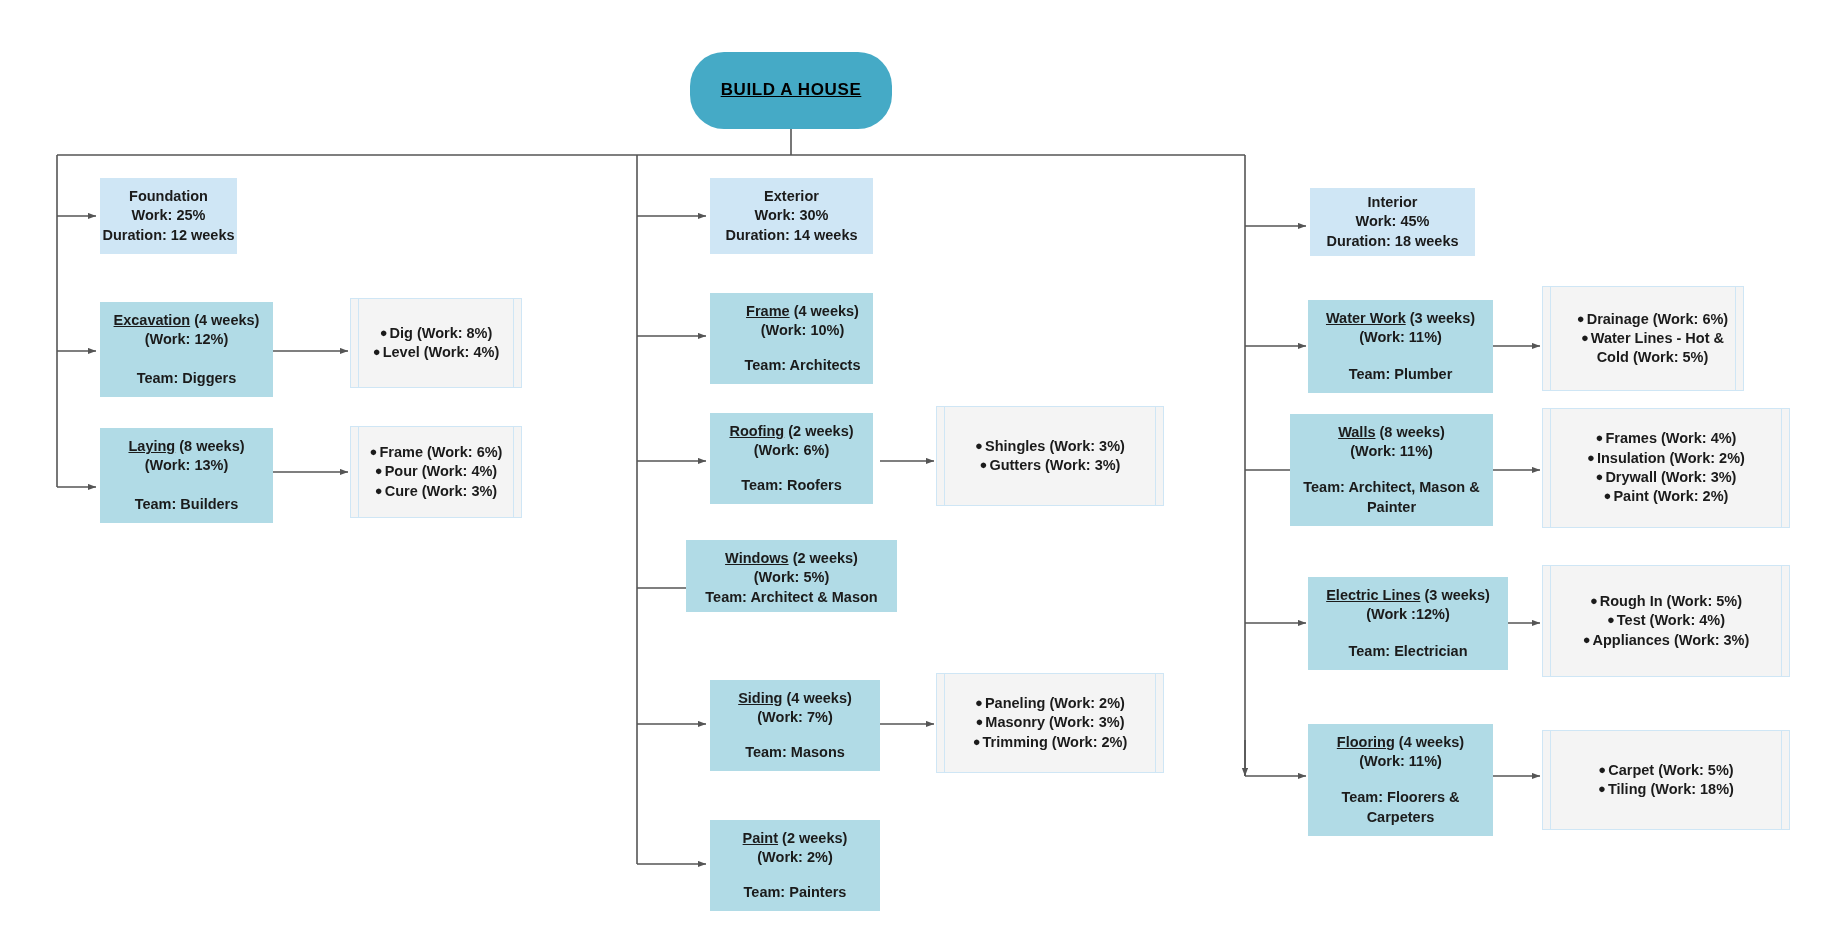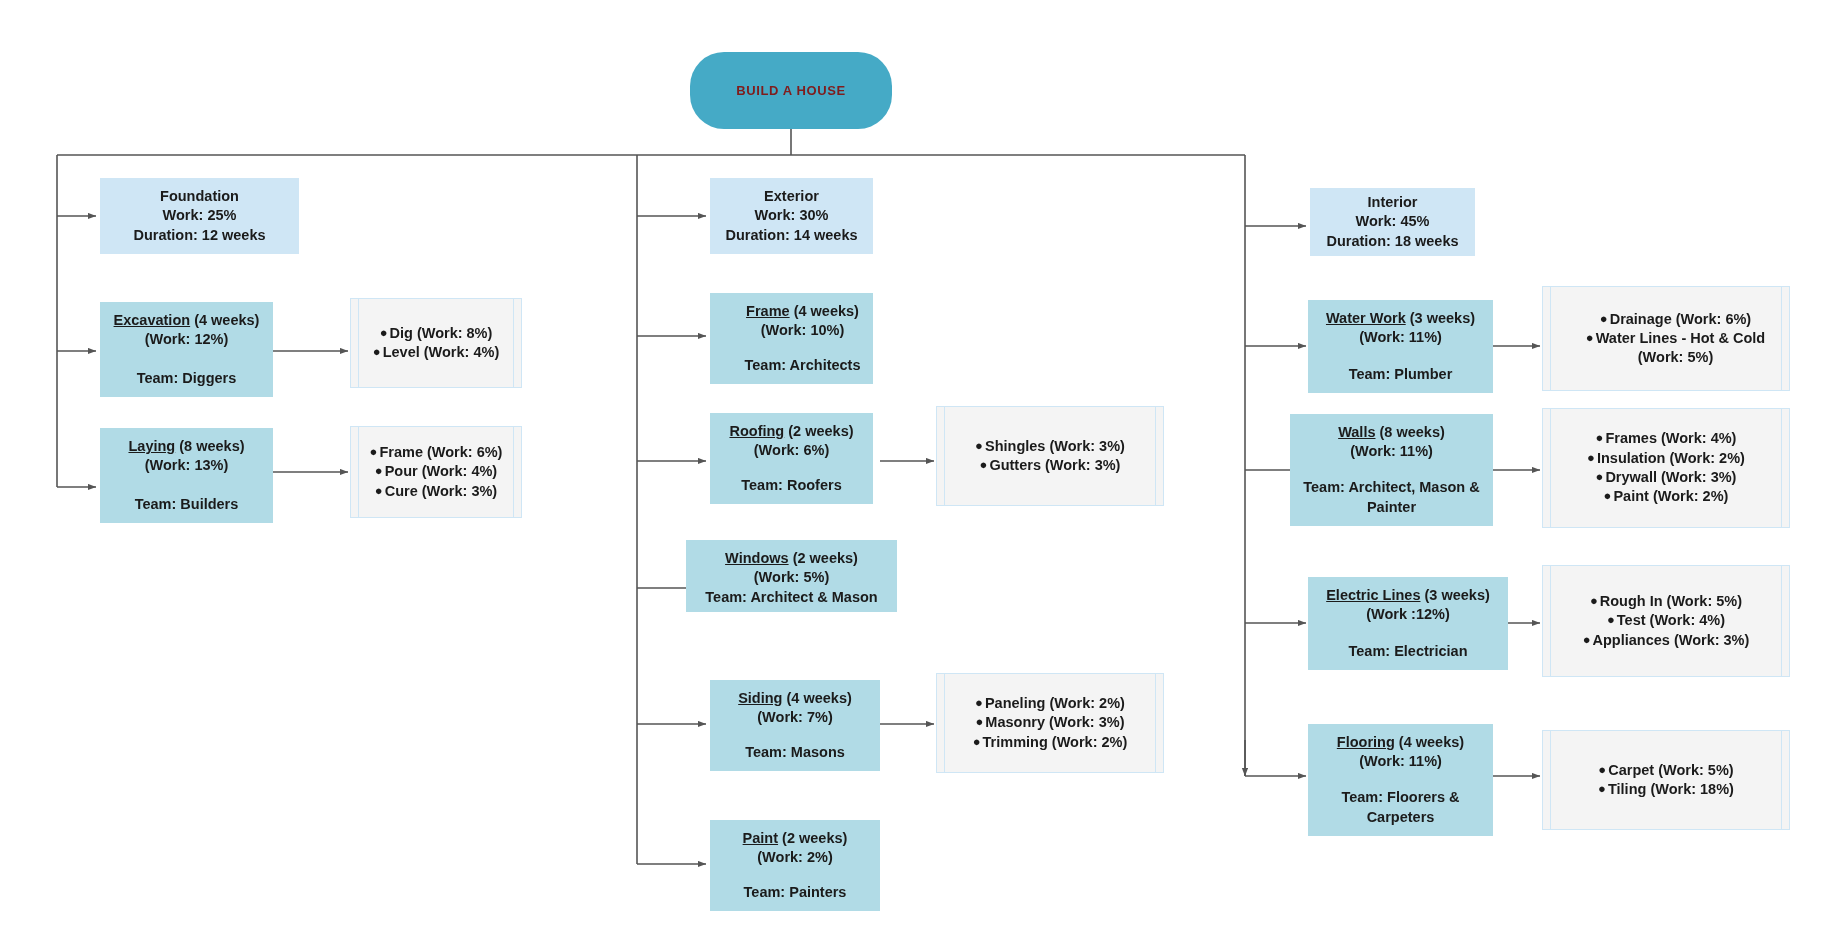--- a/index.html
+++ b/index.html
@@ -38,23 +38,24 @@
     justify-content: center;
     text-align: center;
     color: #1b1b1b;
     font-weight: bold;
     line-height: 1.33;
   }
 
   .root {
     background: #45aac6;
     border-radius: 34px;
-    color: #7f1d1d;
-    font-size: 13px;
+    color: #000000;
+    font-size: 17px;
     letter-spacing: 0.6px;
+    text-decoration: underline;
   }
 
   .phase {
     background: #cfe6f5;
     font-size: 14.5px;
   }
   .phase .ln { display: block; }
 
   .task {
     background: #b1dbe6;
@@ -152,21 +153,21 @@
       <path d="M1492,470 L1540,470" marker-end="url(#arrow)"></path>
       <path d="M1492,623 L1540,623" marker-end="url(#arrow)"></path>
       <path d="M1492,776 L1540,776" marker-end="url(#arrow)"></path>
     </g>
   </svg>
 
   <div class="node root" style="left:690px; top:52px; width:202px; height:77px;">
     <span>BUILD A HOUSE</span>
   </div>
 
-  <div class="node phase" style="left:100px; top:178px; width:199px; height:76px;">
+  <div class="node phase" style="left:100px; top:178px; width:137px; height:76px;">
     <span class="ln">Foundation</span>
     <span class="ln">Work: 25%</span>
     <span class="ln">Duration: 12 weeks</span>
   </div>
 
   <div class="node task" style="left:100px; top:302px; width:173px; height:95px;">
     <span class="head"><u>Excavation</u> <span>(4 weeks)</span></span>
     <span class="work">(Work: 12%)</span>
     <span class="team">Team: Diggers</span>
   </div>
@@ -248,21 +249,21 @@
     <span class="ln">Work: 45%</span>
     <span class="ln">Duration: 18 weeks</span>
   </div>
 
   <div class="node task" style="left:1308px; top:300px; width:185px; height:93px;">
     <span class="head"><u>Water Work</u> <span>(3 weeks)</span></span>
     <span class="work">(Work: 11%)</span>
     <span class="team">Team: Plumber</span>
   </div>
 
-  <div class="node detail" style="left:1542px; top:286px; width:248px; height:105px;padding-left:19px;">
+  <div class="node detail" style="left:1542px; top:286px; width:202px; height:105px;padding-left:19px;">
     <span class="bullets">
       <span class="bul"><span class="dot">●</span><span>Drainage (Work: 6%)</span></span>
       <span class="bul wrapped"><span class="dot">●</span><span>Water Lines - Hot &amp; Cold (Work: 5%)</span></span>
     </span>
   </div>
 
   <div class="node task" style="left:1290px; top:414px; width:203px; height:112px;">
     <span class="head"><u>Walls</u> <span>(8 weeks)</span></span>
     <span class="work">(Work: 11%)</span>
     <span class="team">Team: Architect, Mason &amp; Painter</span>

